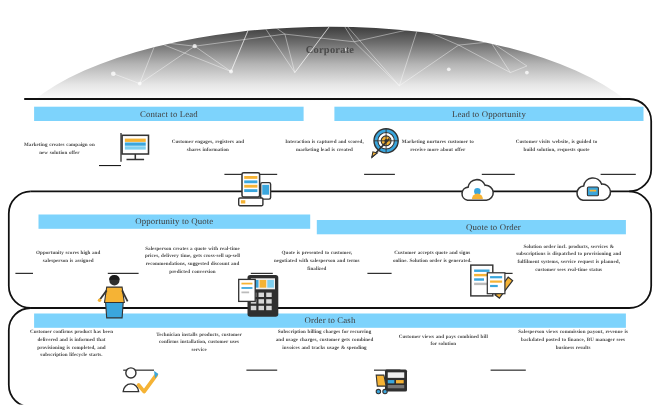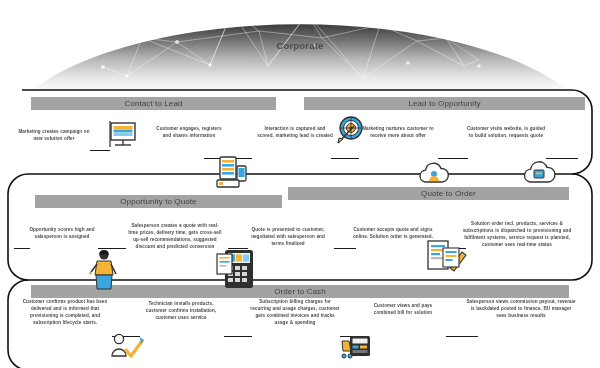--- a/index.html
+++ b/index.html
@@ -4,35 +4,35 @@
 <style>
   * { margin:0; padding:0; box-sizing:border-box; }
   html,body { width:600px; height:368px; }
   body {
     font-family: "Liberation Sans", sans-serif;
     background:#ffffff;
     position:relative;
     overflow:hidden;
     color:#404040;
   }
-  #stage { position:absolute; inset:0; width:600px; height:272px; }
+  #stage { position:absolute; inset:0; width:600px; height:272px;font-family:Liberation Serif, serif; }
 
   
   .dome-wrap { position:absolute; left:0; top:0; width:600px; height:92px; overflow:hidden; }
   .dome-svg { position:absolute; left:0; top:0; }
   .dome-label {
     position:absolute; left:0; top:36px; width:600px;
     text-align:center; font-size:9.5px; font-weight:bold; color:#4b4b4b;
     letter-spacing:.2px; line-height:20px; z-index:5;
   }
   .dome-label span { display:block; }
 
   
   .band {
-    position:absolute; height:13px; background:#a3a3a3;
+    position:absolute; height:13px; background:#7dd3fc;
     display:flex; align-items:center; justify-content:center;
   }
   .band-title { font-size:8px; color:#3f3f3f; letter-spacing:.1px; }
 
   
   .step { position:absolute; text-align:center; }
   .step-text {
     font-size:4.6px; line-height:1.55; font-weight:bold; color:#4a4a4a;
     letter-spacing:.05px; word-spacing:.3px;
   }
@@ -105,21 +105,21 @@
 
   <div class="band" style="left:31px;  top:97px;  width:245px;">
     <span class="band-title">Contact to Lead</span>
   </div>
   <div class="band" style="left:288px; top:97px; width:281px;margin-left:16px;">
     <span class="band-title">Lead to Opportunity</span>
   </div>
   <div class="band" style="left:35px;  top:195px; width:247px;">
     <span class="band-title">Opportunity to Quote</span>
   </div>
-  <div class="band" style="left:288px; top:187px; width:281px;padding-left:40px;">
+  <div class="band" style="left:288px; top:200px; width:281px;padding-left:40px;">
     <span class="band-title">Quote to Order</span>
   </div>
   <div class="band" style="left:31px;  top:285px; width:538px;">
     <span class="band-title">Order to Cash</span>
   </div>
 
   <div class="step" style="left:18px; top:128px; width:72px;">
     <div class="step-text">Marketing creates campaign on new solution offer</div>
   </div>
   <div class="connector" style="left:90px; top:150px; width:20px;"></div>

